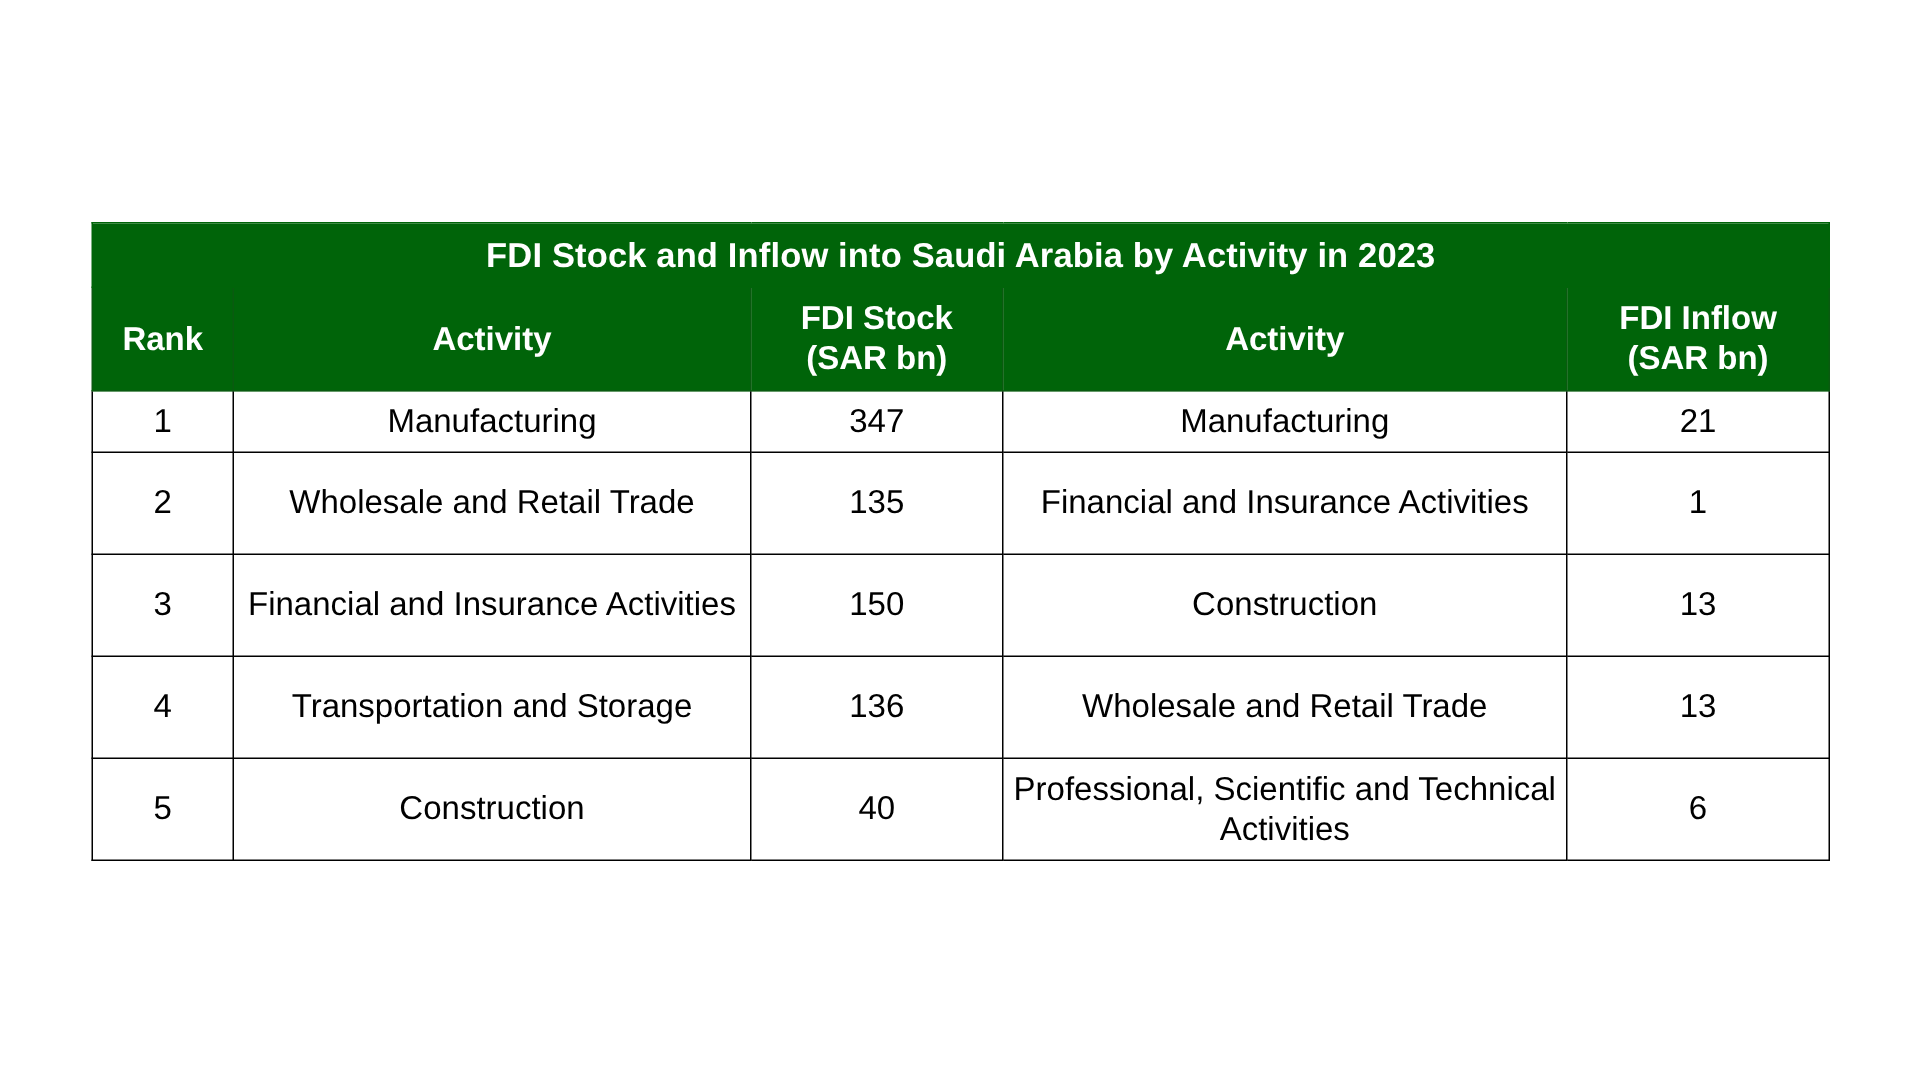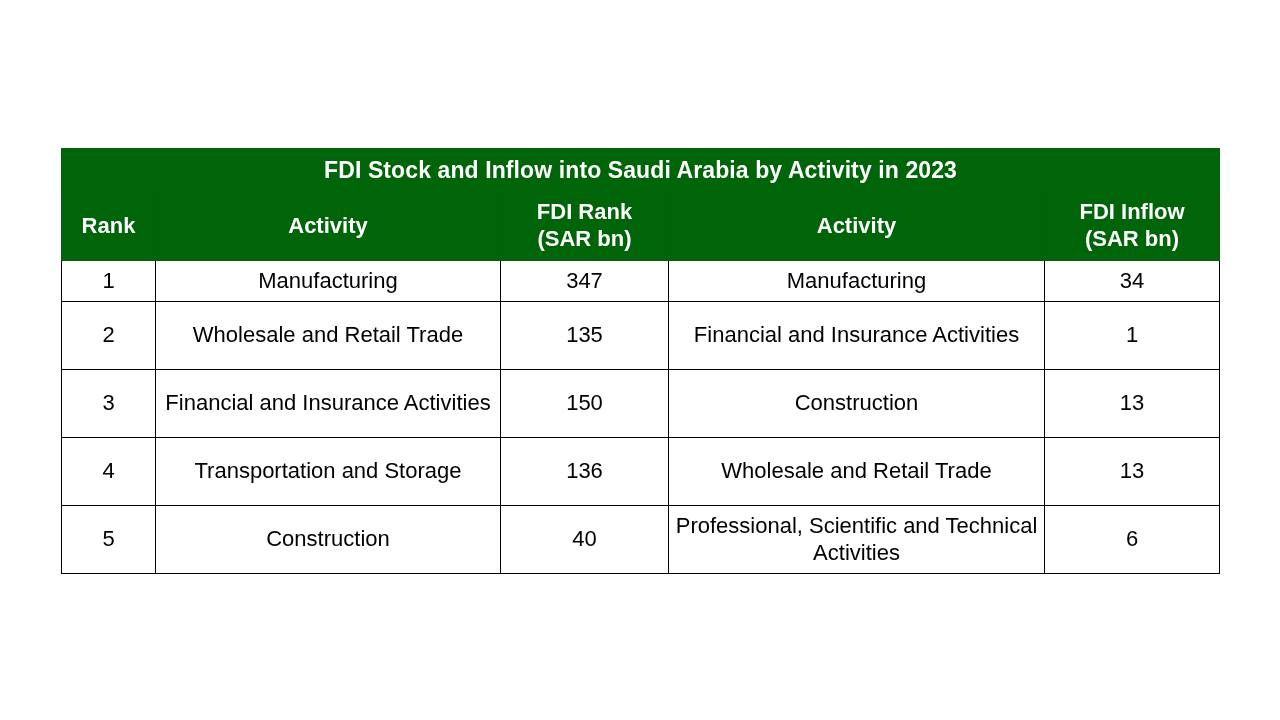--- a/index.html
+++ b/index.html
@@ -102,38 +102,38 @@
         <col class="c-inflow">
       </colgroup>
       <thead>
         <tr>
           <th class="title-cell" colspan="5">FDI Stock and Inflow into Saudi Arabia by Activity in 2023</th>
         </tr>
         <tr>
           <th class="hdr">Rank</th>
           <th class="hdr">Activity</th>
           <th class="hdr">
-            <span>FDI Rank</span><br>
+            <span>FDI Stock</span><br>
             <span>(SAR bn)</span>
           </th>
           <th class="hdr">Activity</th>
           <th class="hdr">
             <span>FDI Inflow</span><br>
             <span>(SAR bn)</span>
           </th>
         </tr>
       </thead>
       <tbody>
 
         <tr class="row-short">
           <td class="body-cell">1</td>
           <td class="body-cell">Manufacturing</td>
           <td class="body-cell">347</td>
           <td class="body-cell">Manufacturing</td>
-          <td class="body-cell">34</td>
+          <td class="body-cell">21</td>
         </tr>
 
         <tr class="row-tall">
           <td class="body-cell">2</td>
           <td class="body-cell">Wholesale and Retail Trade</td>
           <td class="body-cell">135</td>
           <td class="body-cell">Financial and Insurance Activities</td>
           <td class="body-cell">1</td>
         </tr>
 

